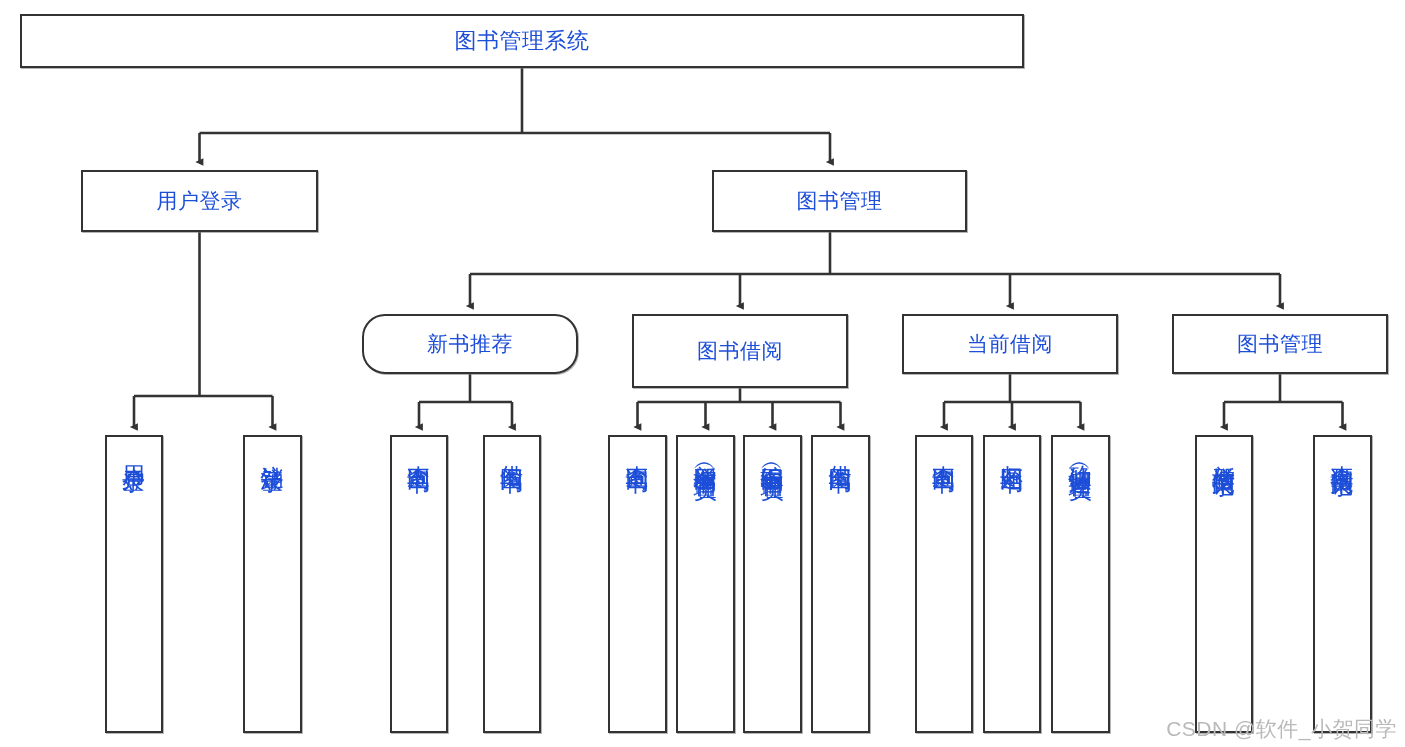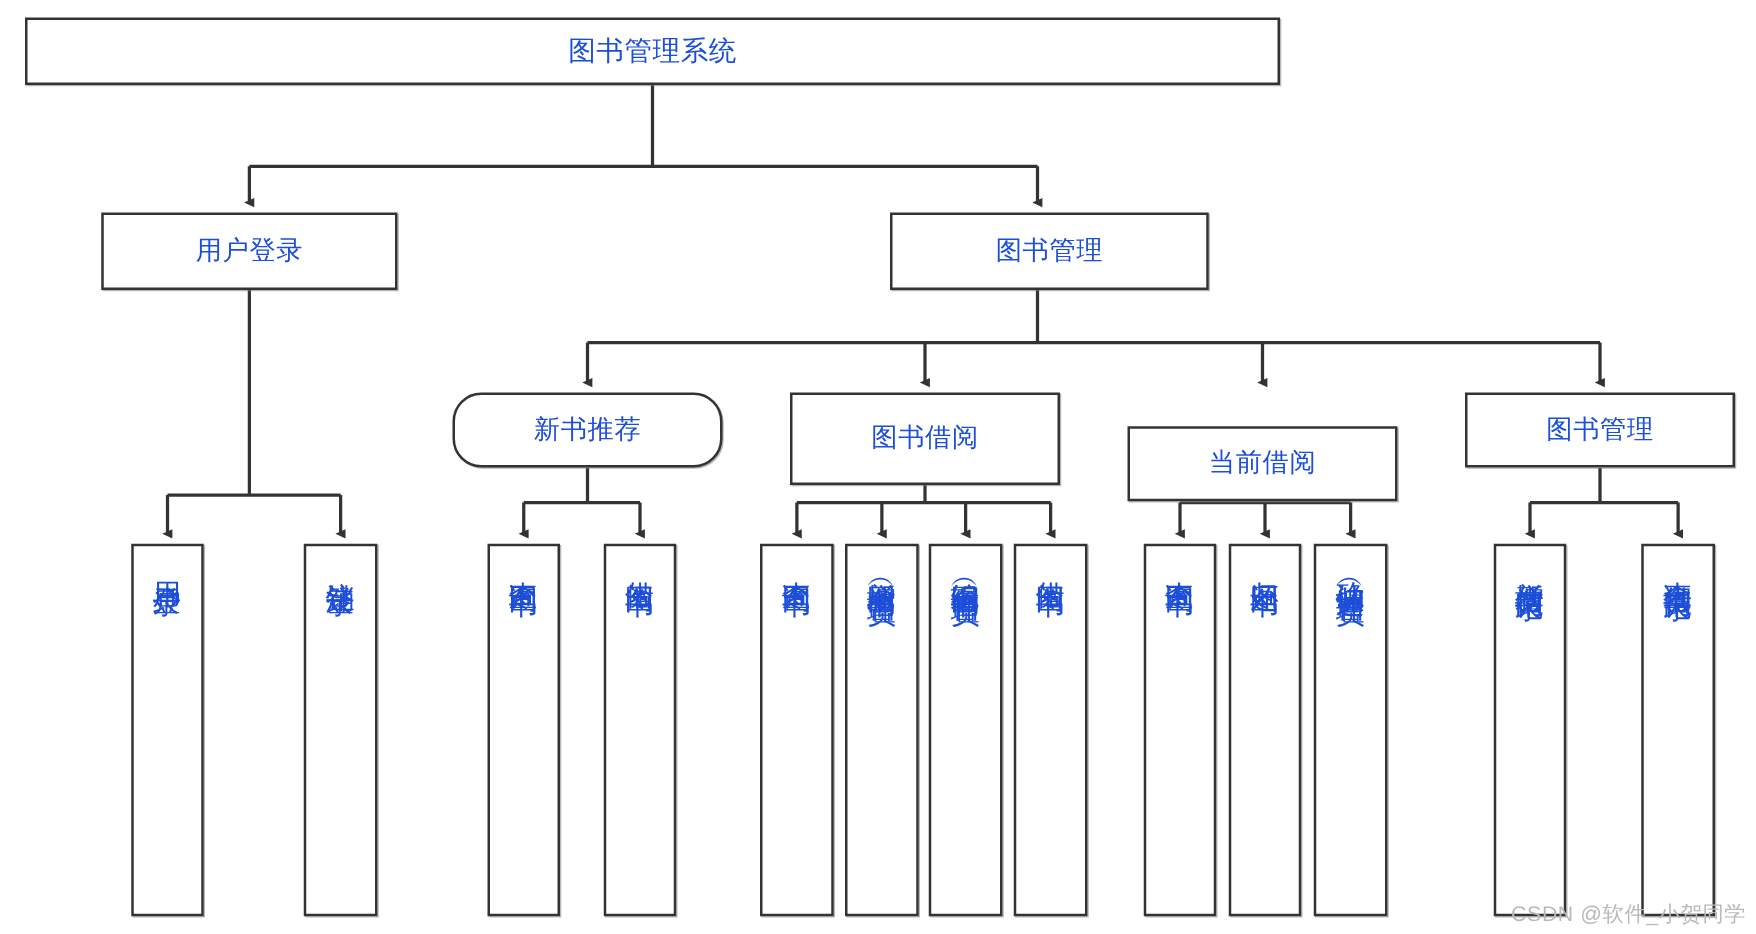--- a/index.html
+++ b/index.html
@@ -62,21 +62,21 @@
     text-orientation: upright;
     font-size: 23px;
     line-height: 1.05;
     letter-spacing: 2px;
     white-space: nowrap;
   }
   #watermark {
     position: absolute;
     right: 8px;
     bottom: 4px;
-    font-size: 17px;
+    font-size: 21px;
     color: #b9b9b9;
     letter-spacing: 0.5px;
     user-select: none;
     white-space: nowrap;
   }
 </style>
 </head>
 <body>
 
 <div id="diagram-root">
@@ -141,21 +141,21 @@
   <div class="node h" style="left:712px; top:170px; width:255px; height:62px;">
     <span class="node-label">图书管理</span>
   </div>
 
   <div class="node h" style="left:362px; top:314px; width:216px; height:60px;border-radius:23px;">
     <span class="node-label">新书推荐</span>
   </div>
   <div class="node h" style="left:632px; top:314px; width:216px; height:74px;">
     <span class="node-label">图书借阅</span>
   </div>
-  <div class="node h" style="left:902px; top:314px; width:216px; height:60px;margin-top:27px;">
+  <div class="node h" style="left:902px; top:314px; width:216px; height:60px;">
     <span class="node-label">当前借阅</span>
   </div>
   <div class="node h" style="left:1172px; top:314px; width:216px; height:60px;">
     <span class="node-label">图书管理</span>
   </div>
 
   <div class="node v" style="left:105px; top:435px; width:58px; height:298px;">
     <span class="node-label">用户登录</span>
   </div>
   <div class="node v" style="left:243px; top:435px; width:59px; height:298px;">

